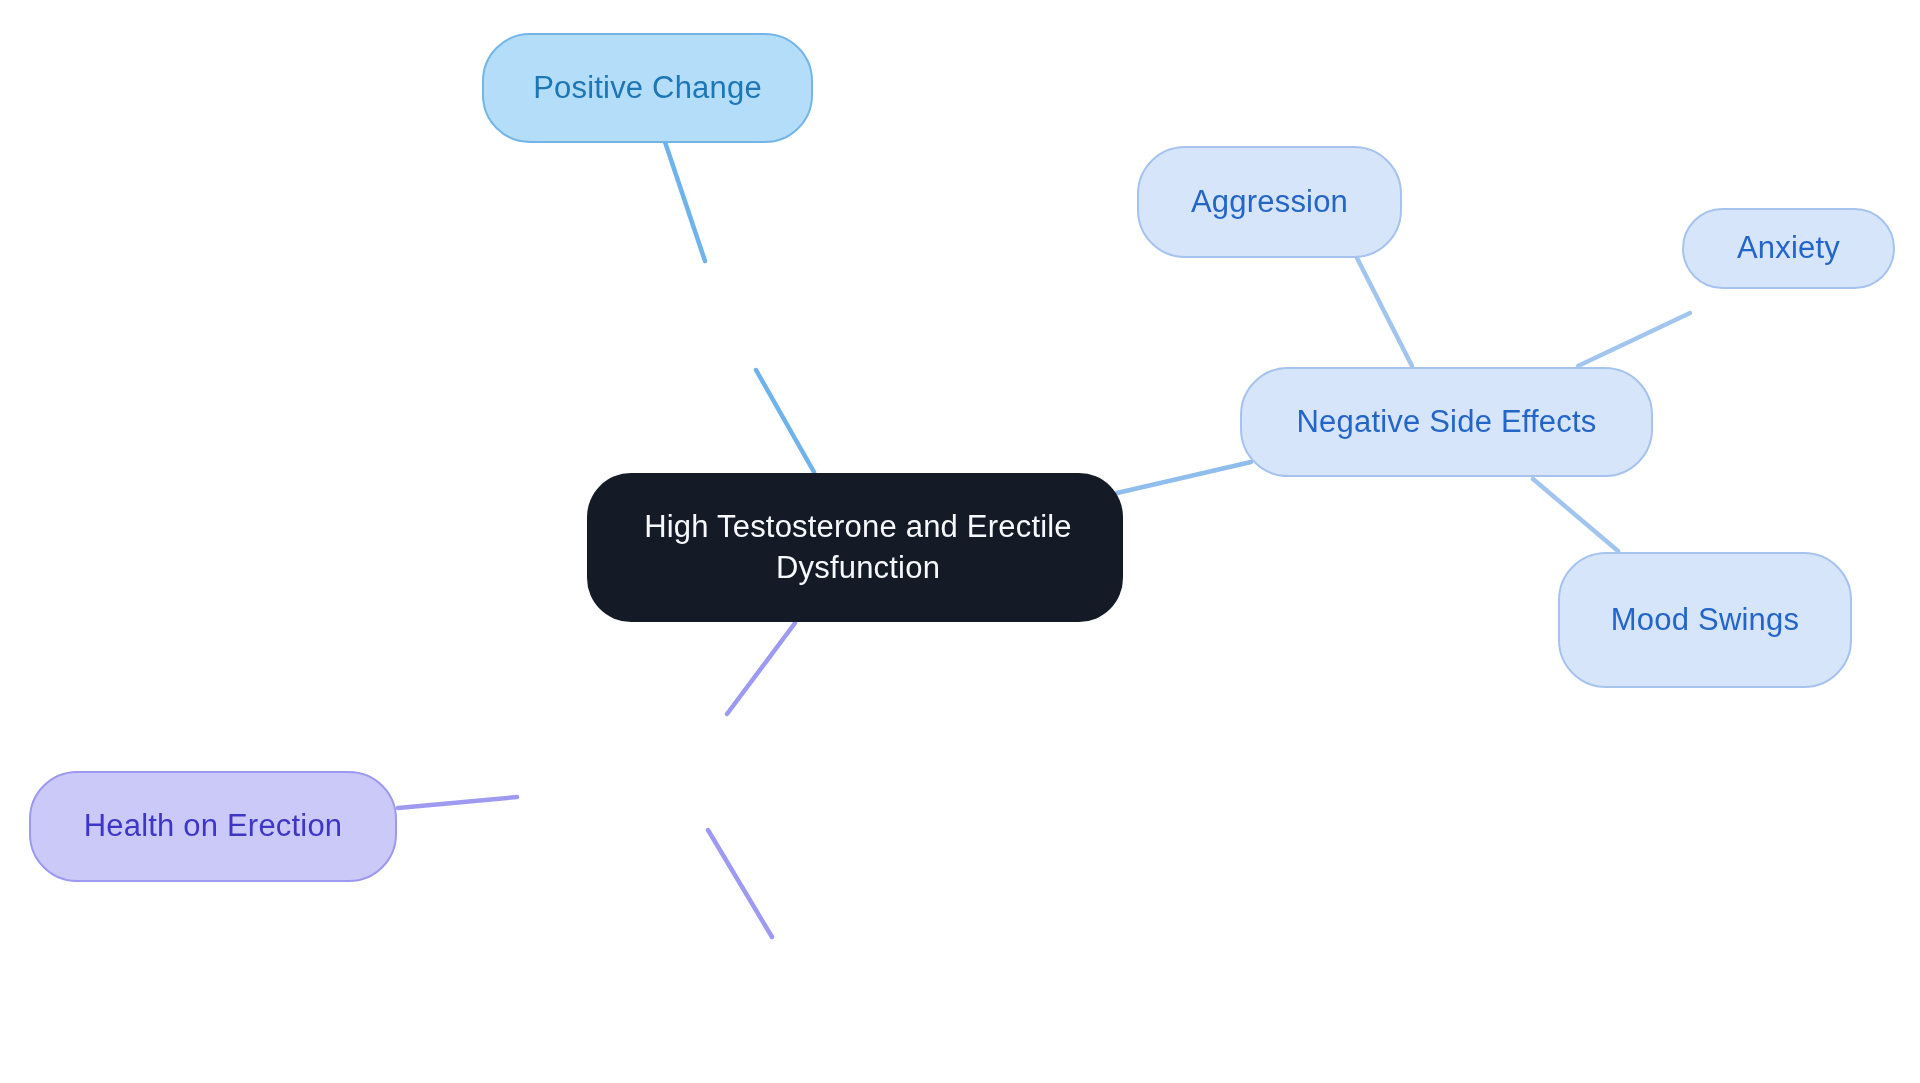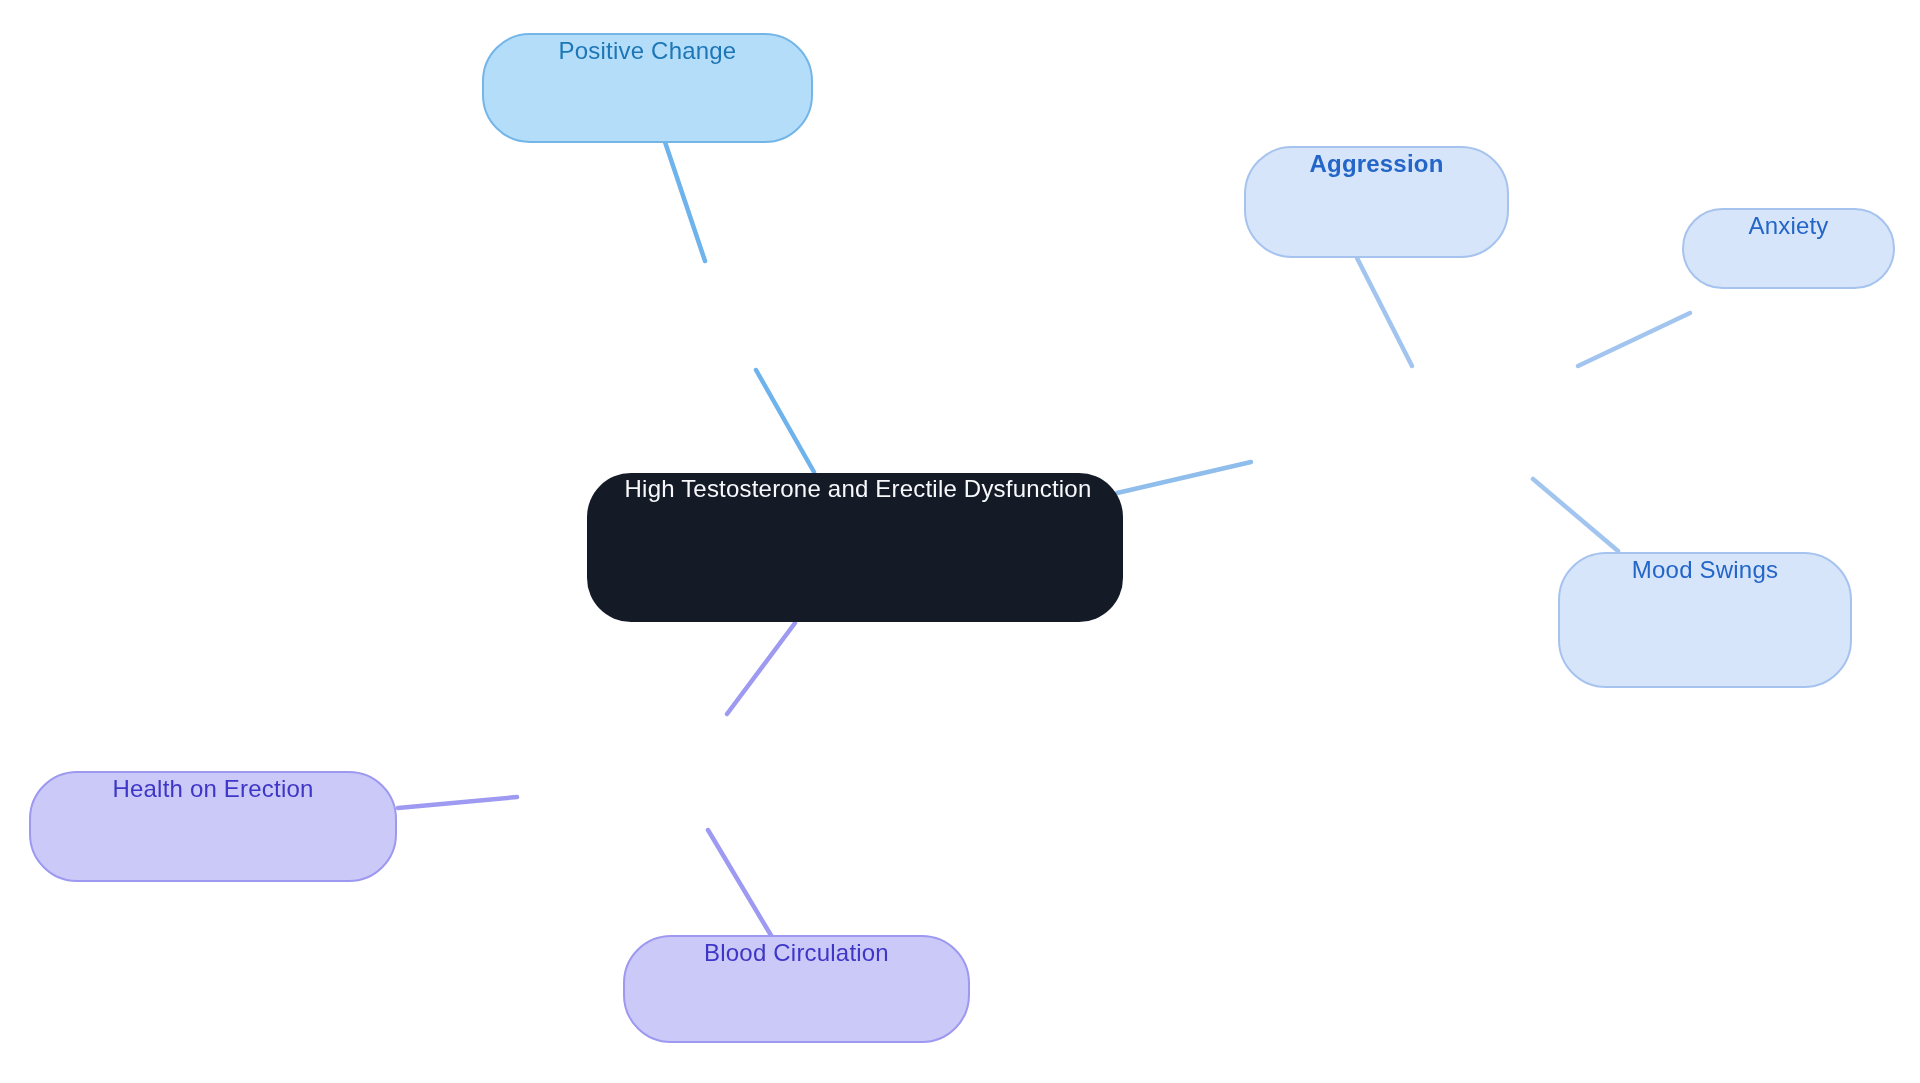--- a/index.html
+++ b/index.html
@@ -14,26 +14,26 @@
   .edges { position: absolute; left: 0; top: 0; }
   .edge { stroke-width: 4.5; stroke-linecap: round; fill: none; }
   .edge.sky    { stroke: var(--edge-sky); }
   .edge.peri   { stroke: var(--edge-peri); }
   .edge.mixed  { stroke: var(--edge-center-nse); }
   .edge.purple { stroke: var(--edge-purple); }
 
   .node {
     position: absolute;
     display: flex;
-    align-items: flex-start;
+    align-items: center;
     justify-content: center;
     text-align: center;
     border-radius: 48px;
     box-sizing: border-box;
-    font-size: 24px;
+    font-size: 31px;
     line-height: 1.3;
     letter-spacing: 0.2px;
     cursor: default;
   }
   .node.central {
     background: var(--central-fill);
     color: var(--central-text);
     border-radius: 44px;
     padding: 0 30px;
   }
@@ -72,35 +72,35 @@
 
   <div class="node central" style="left:587px; top:473px; width:536px; height:149px;padding-left:36px;">
     <span>High Testosterone and Erectile Dysfunction</span>
   </div>
 
   <div class="node sky" style="left:482px; top:33px; width:331px; height:110px;">
     <span>Positive Change</span>
   </div>
 
 
-  <div class="node peri" style="left:1244px; top:146px; width:265px; height:112px;font-weight:bold;">
+  <div class="node peri" style="left:1137px; top:146px; width:265px; height:112px;">
     <span>Aggression</span>
   </div>
 
   <div class="node peri" style="left:1682px; top:208px; width:213px; height:81px;">
     <span>Anxiety</span>
   </div>
 
+  <div class="node peri" style="left:1240px; top:367px; width:413px; height:110px;">
+    <span>Negative Side Effects</span>
+  </div>
 
   <div class="node peri" style="left:1558px; top:552px; width:294px; height:136px;">
     <span>Mood Swings</span>
   </div>
 
 
   <div class="node purple" style="left:29px; top:771px; width:368px; height:111px;">
     <span>Health on Erection</span>
   </div>
 
-  <div class="node purple" style="left:623px; top:935px; width:347px; height:108px;">
-    <span>Blood Circulation</span>
-  </div>
 
 </div>
 
 </body></html>

